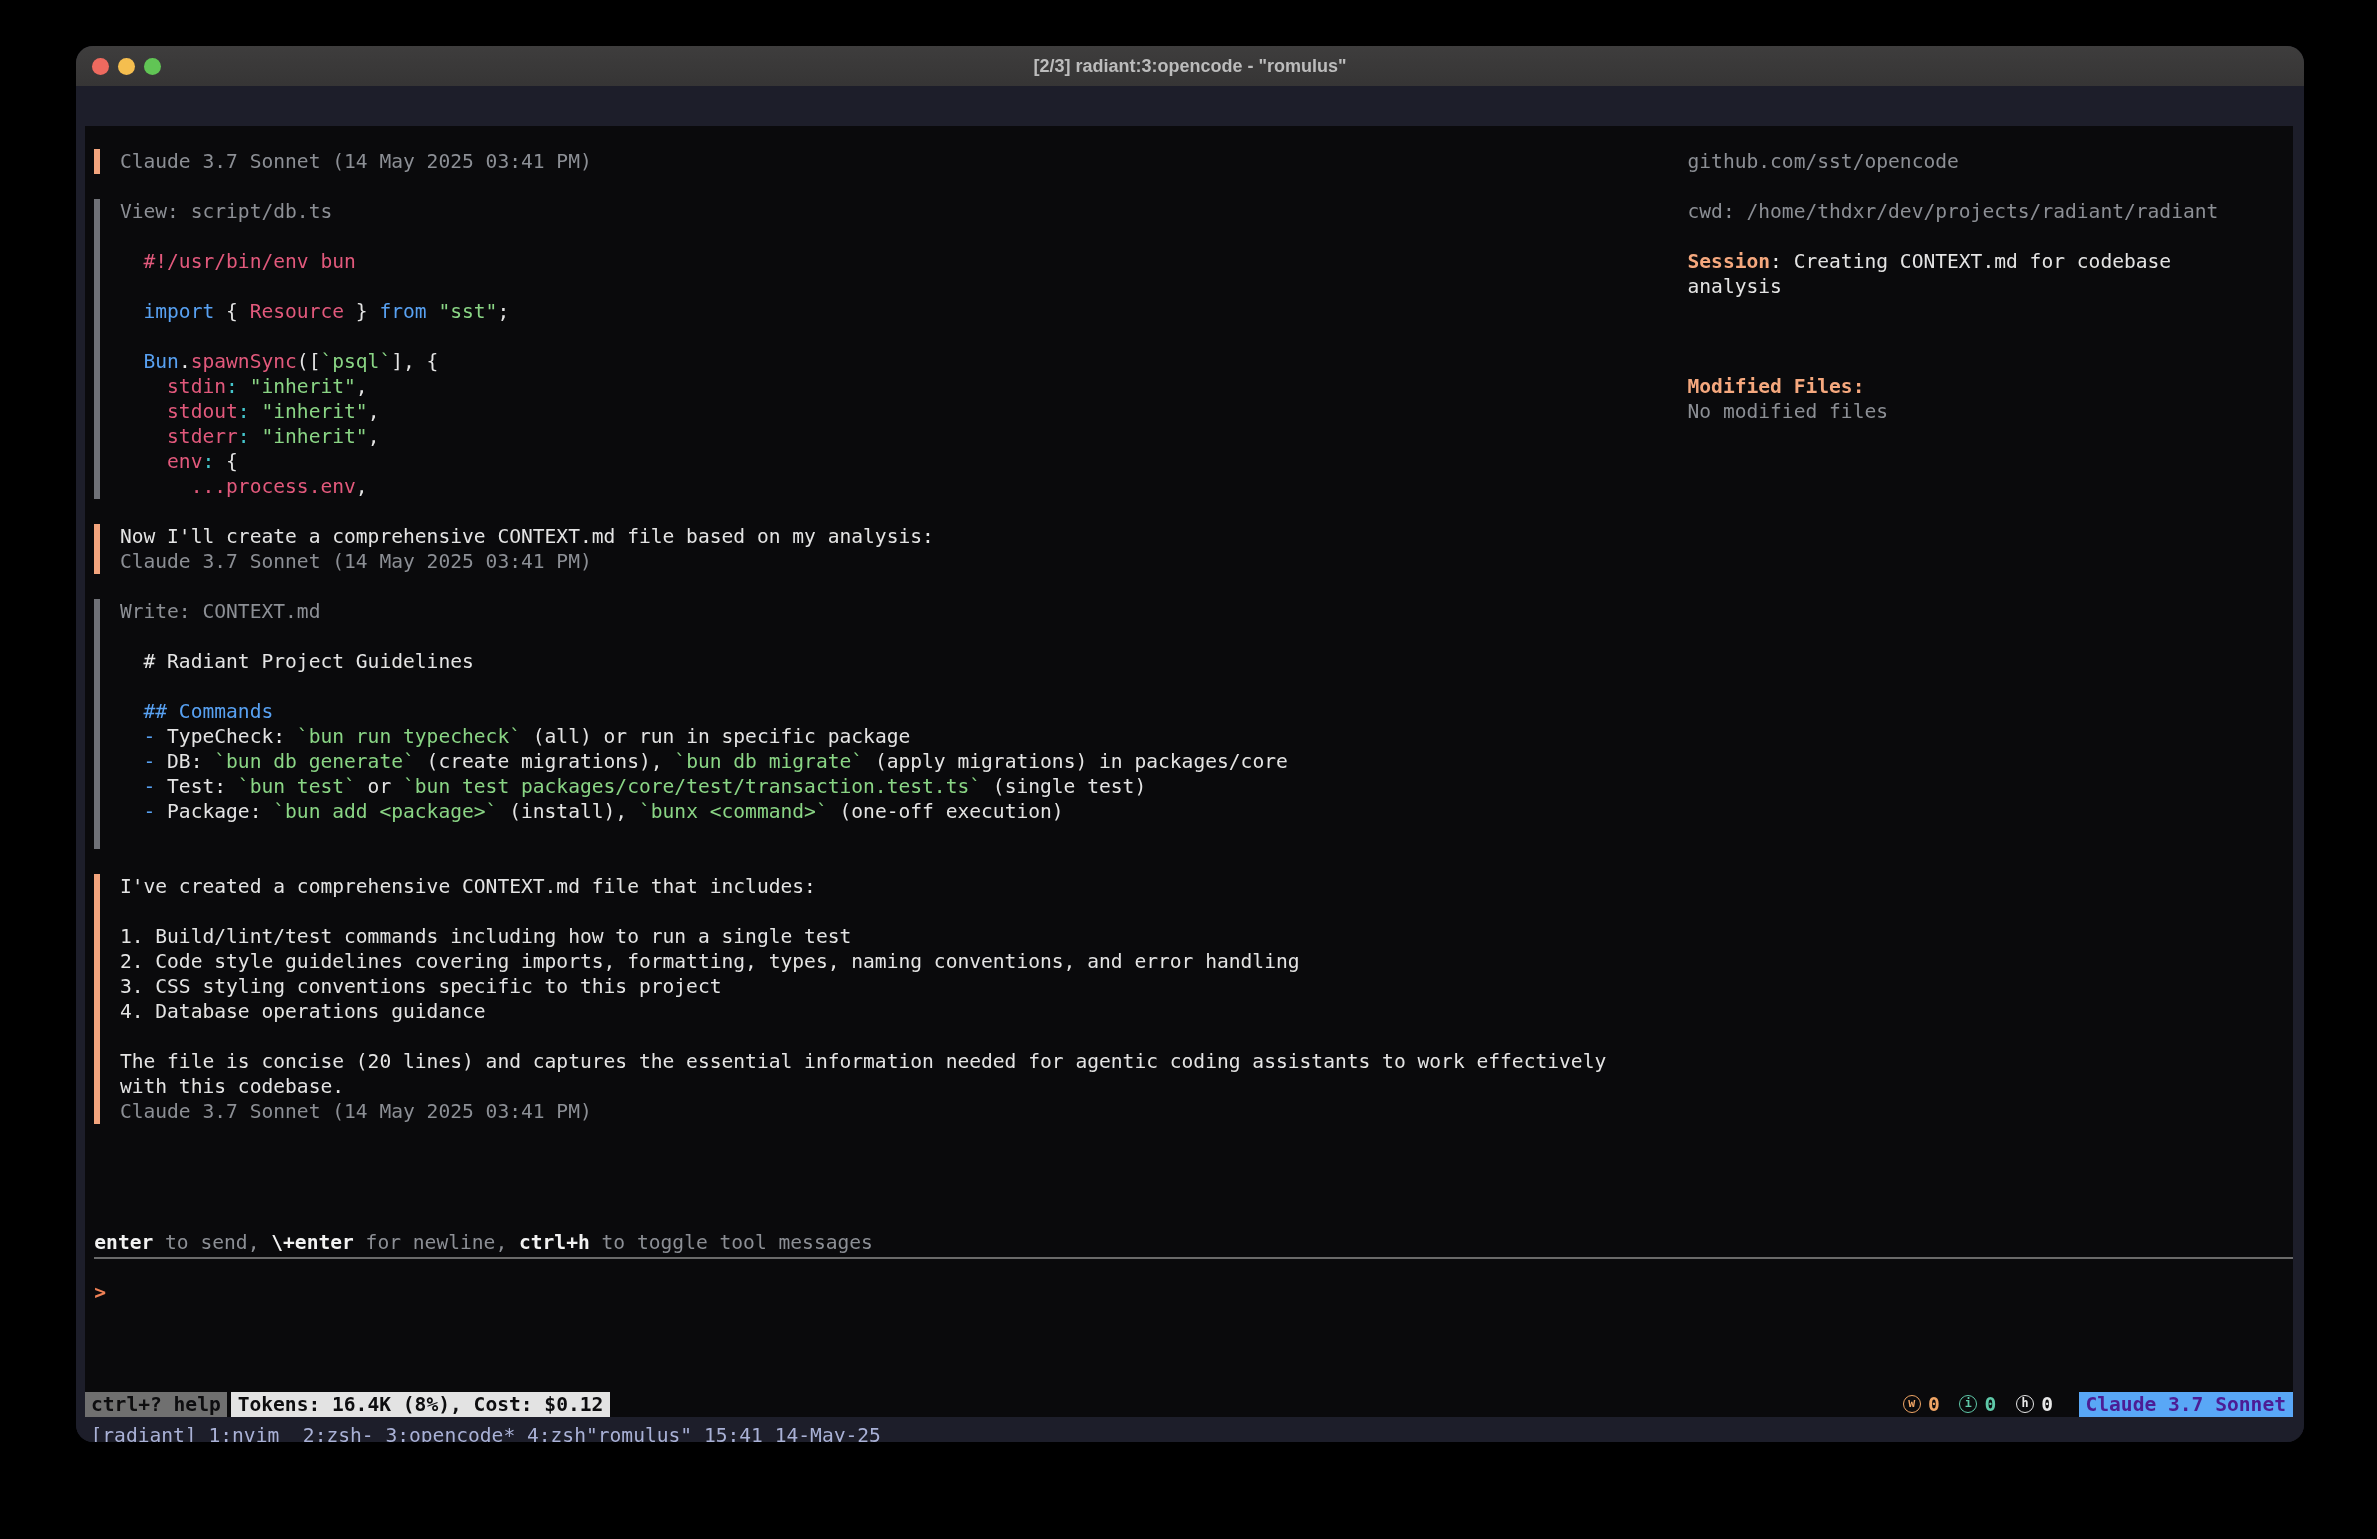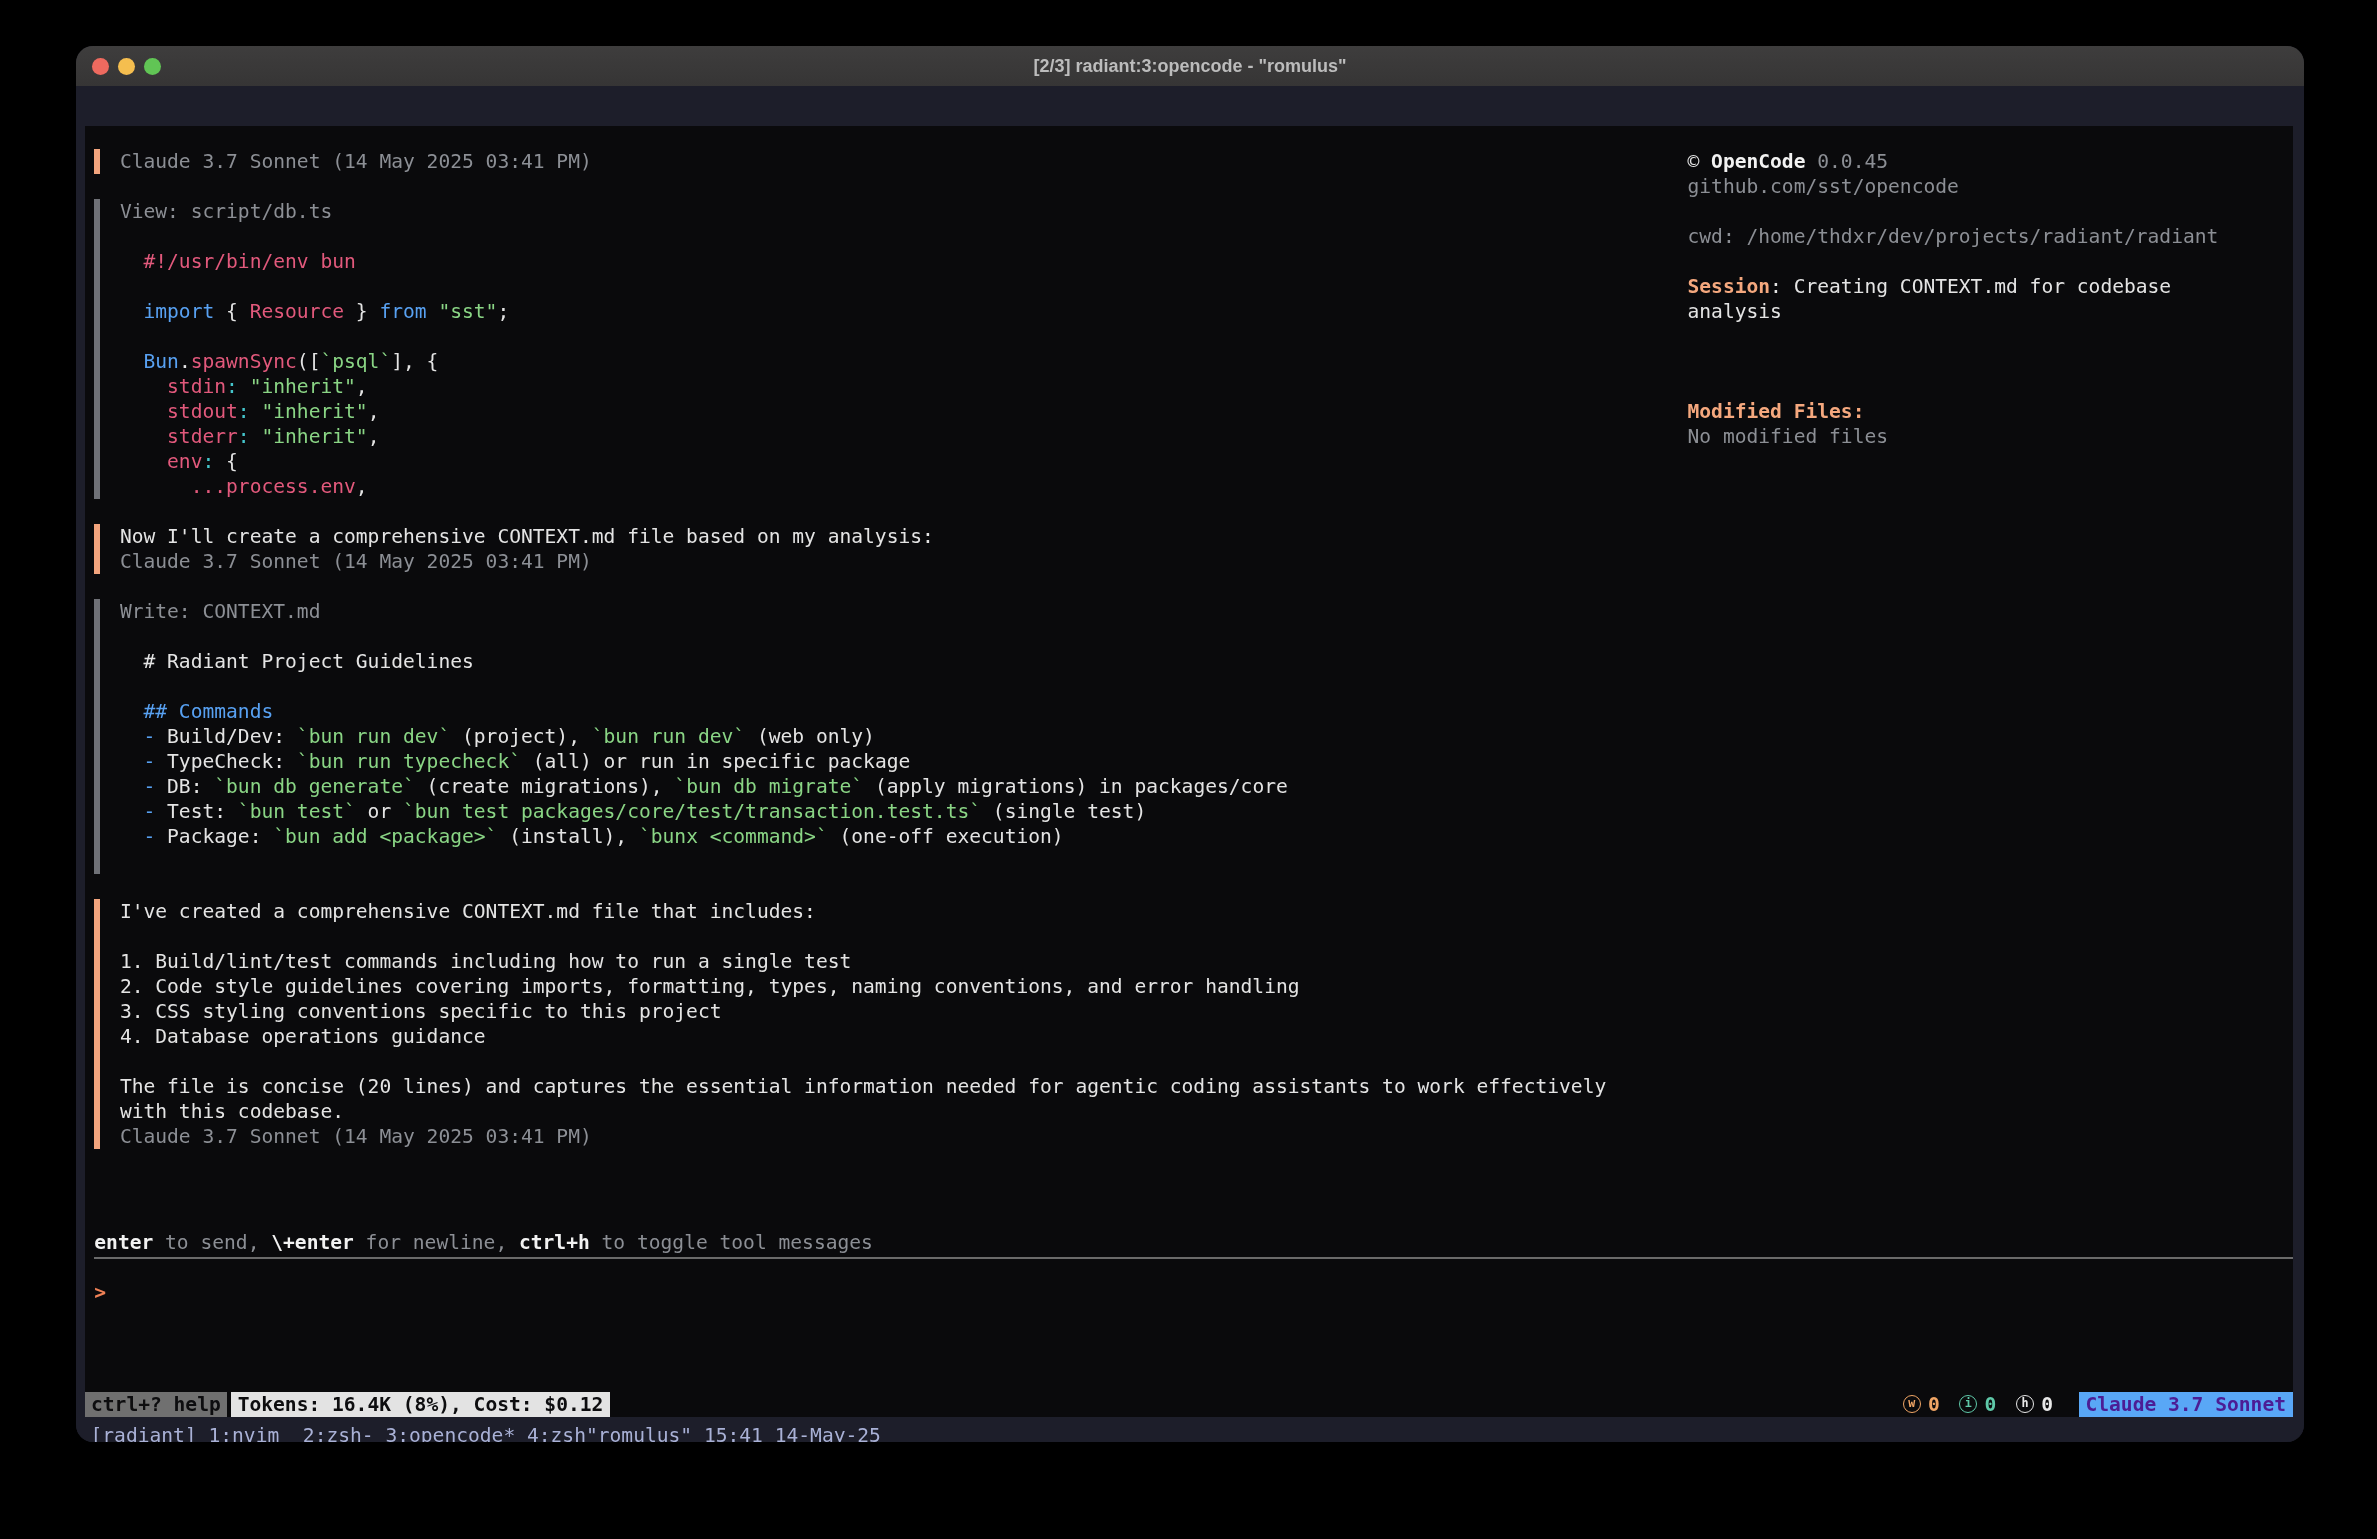--- a/index.html
+++ b/index.html
@@ -84,21 +84,20 @@
           <div class="block bar-orange">
             <div class="line"><span class="seg c-white">Now I'll create a comprehensive CONTEXT.md file based on my analysis:</span></div>
             <div class="line"><span class="seg c-gray">Claude 3.7 Sonnet (14 May 2025 03:41 PM)</span></div>
           </div>
           <div class="block bar-gray">
             <div class="line"><span class="seg c-gray">Write: CONTEXT.md</span></div>
             <div class="line"></div>
             <div class="line"><span class="seg c-white">  # Radiant Project Guidelines</span></div>
             <div class="line"></div>
             <div class="line"><span class="seg c-white">  </span><span class="seg c-blue">## Commands</span></div>
-            <div class="line"><span class="seg c-white">  </span><span class="seg c-blue">-</span><span class="seg c-white"> Build/Dev: </span><span class="seg c-green">`bun run dev`</span><span class="seg c-white"> (project), </span><span class="seg c-green">`bun run dev`</span><span class="seg c-white"> (web only)</span></div>
             <div class="line"><span class="seg c-white">  </span><span class="seg c-blue">-</span><span class="seg c-white"> TypeCheck: </span><span class="seg c-green">`bun run typecheck`</span><span class="seg c-white"> (all) or run in specific package</span></div>
             <div class="line"><span class="seg c-white">  </span><span class="seg c-blue">-</span><span class="seg c-white"> DB: </span><span class="seg c-green">`bun db generate`</span><span class="seg c-white"> (create migrations), </span><span class="seg c-green">`bun db migrate`</span><span class="seg c-white"> (apply migrations) in packages/core</span></div>
             <div class="line"><span class="seg c-white">  </span><span class="seg c-blue">-</span><span class="seg c-white"> Test: </span><span class="seg c-green">`bun test`</span><span class="seg c-white"> or </span><span class="seg c-green">`bun test packages/core/test/transaction.test.ts`</span><span class="seg c-white"> (single test)</span></div>
             <div class="line"><span class="seg c-white">  </span><span class="seg c-blue">-</span><span class="seg c-white"> Package: </span><span class="seg c-green">`bun add &lt;package&gt;`</span><span class="seg c-white"> (install), </span><span class="seg c-green">`bunx &lt;command&gt;`</span><span class="seg c-white"> (one-off execution)</span></div>
             <div class="line"></div>
           </div>
           <div class="block bar-orange">
             <div class="line"><span class="seg c-white">I've created a comprehensive CONTEXT.md file that includes:</span></div>
             <div class="line"></div>
             <div class="line"><span class="seg c-white">1. Build/lint/test commands including how to run a single test</span></div>
@@ -106,21 +105,20 @@
             <div class="line"><span class="seg c-white">3. CSS styling conventions specific to this project</span></div>
             <div class="line"><span class="seg c-white">4. Database operations guidance</span></div>
             <div class="line"></div>
             <div class="line"><span class="seg c-white">The file is concise (20 lines) and captures the essential information needed for agentic coding assistants to work effectively</span></div>
             <div class="line"><span class="seg c-white">with this codebase.</span></div>
             <div class="line"><span class="seg c-gray">Claude 3.7 Sonnet (14 May 2025 03:41 PM)</span></div>
           </div>
         </div>
 
       <div class="sidebar">
-          <div class="line"><span class="seg c-white">© </span><span class="seg c-whiteb">OpenCode</span><span class="seg c-white"> </span><span class="seg c-gray">0.0.45</span></div>
           <div class="line"><span class="seg c-gray">github.com/sst/opencode</span></div>
           <div class="line"></div>
           <div class="line"><span class="seg c-gray">cwd: /home/thdxr/dev/projects/radiant/radiant</span></div>
           <div class="line"></div>
           <div class="line"><span class="seg c-orange">Session</span><span class="seg c-white">: Creating CONTEXT.md for codebase</span></div>
           <div class="line"><span class="seg c-white">analysis</span></div>
           <div class="line"></div>
           <div class="line"></div>
           <div class="line"></div>
           <div class="line"><span class="seg c-orange">Modified Files:</span></div>

